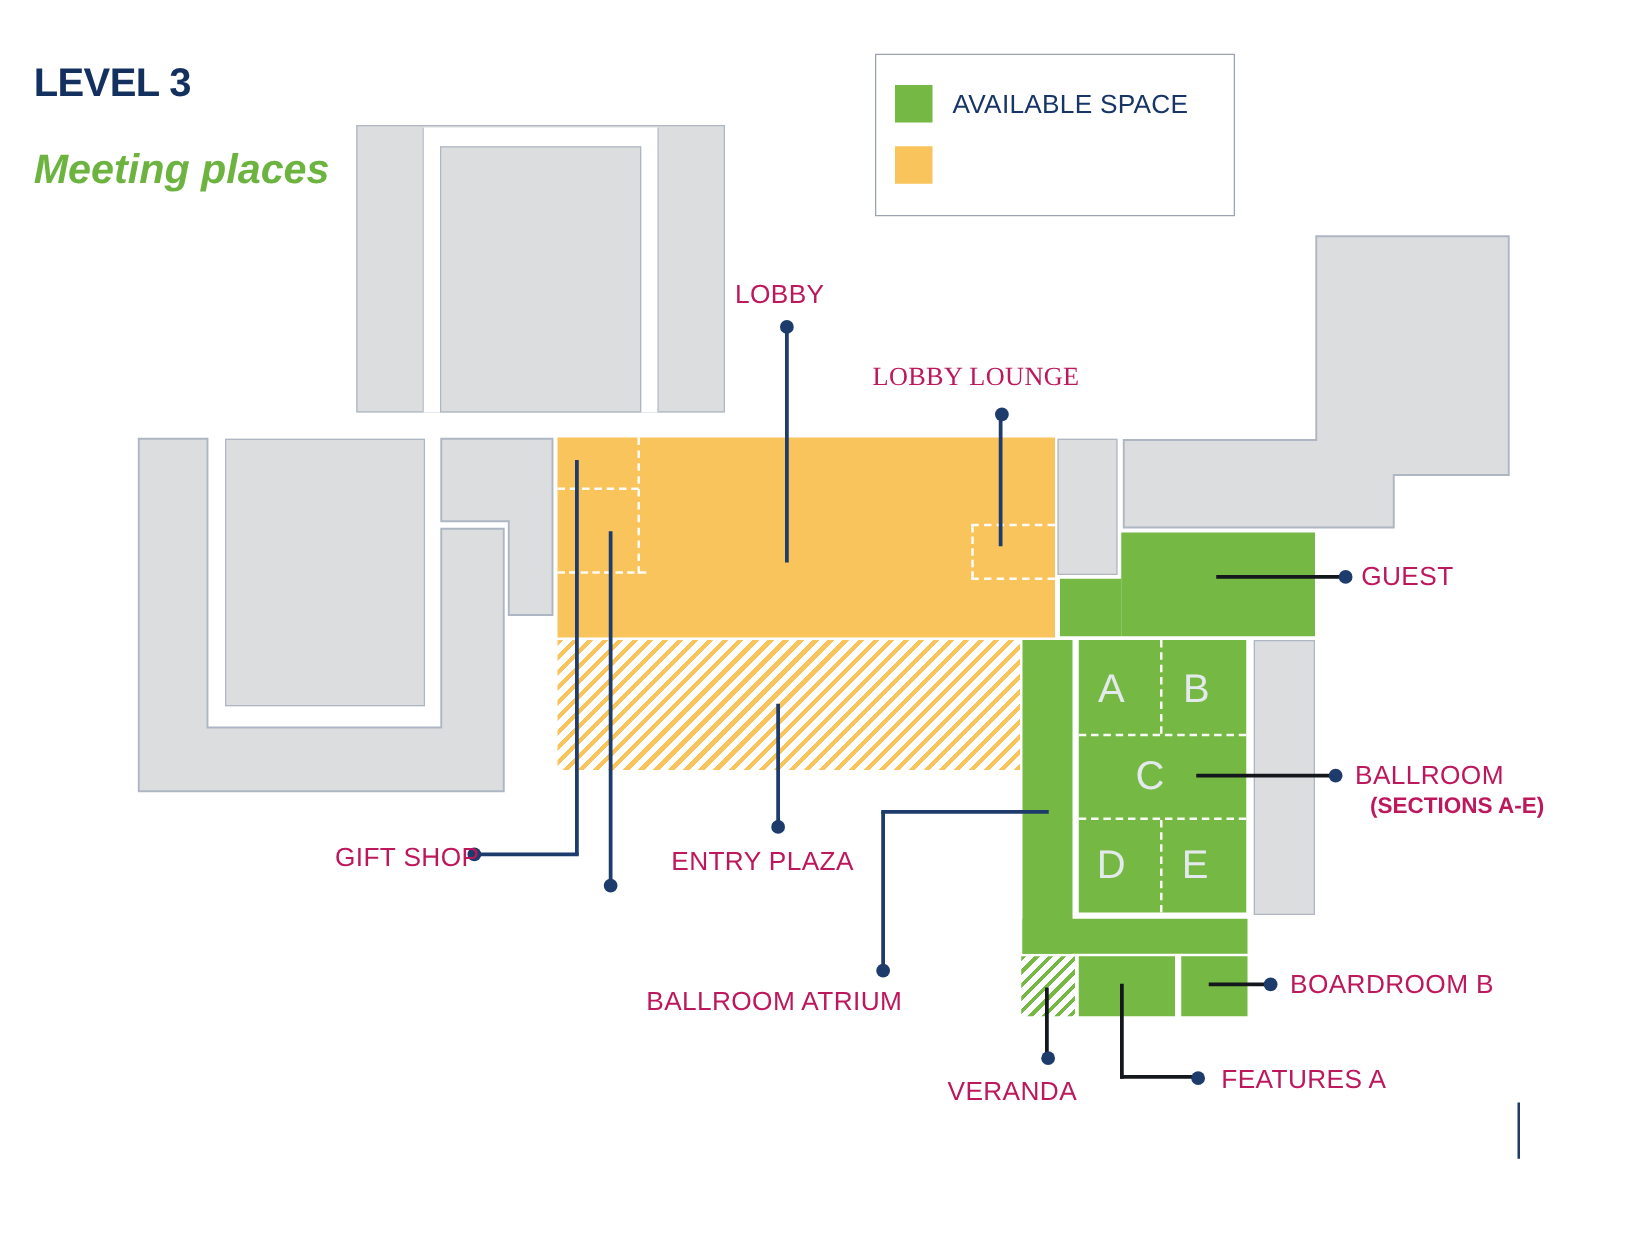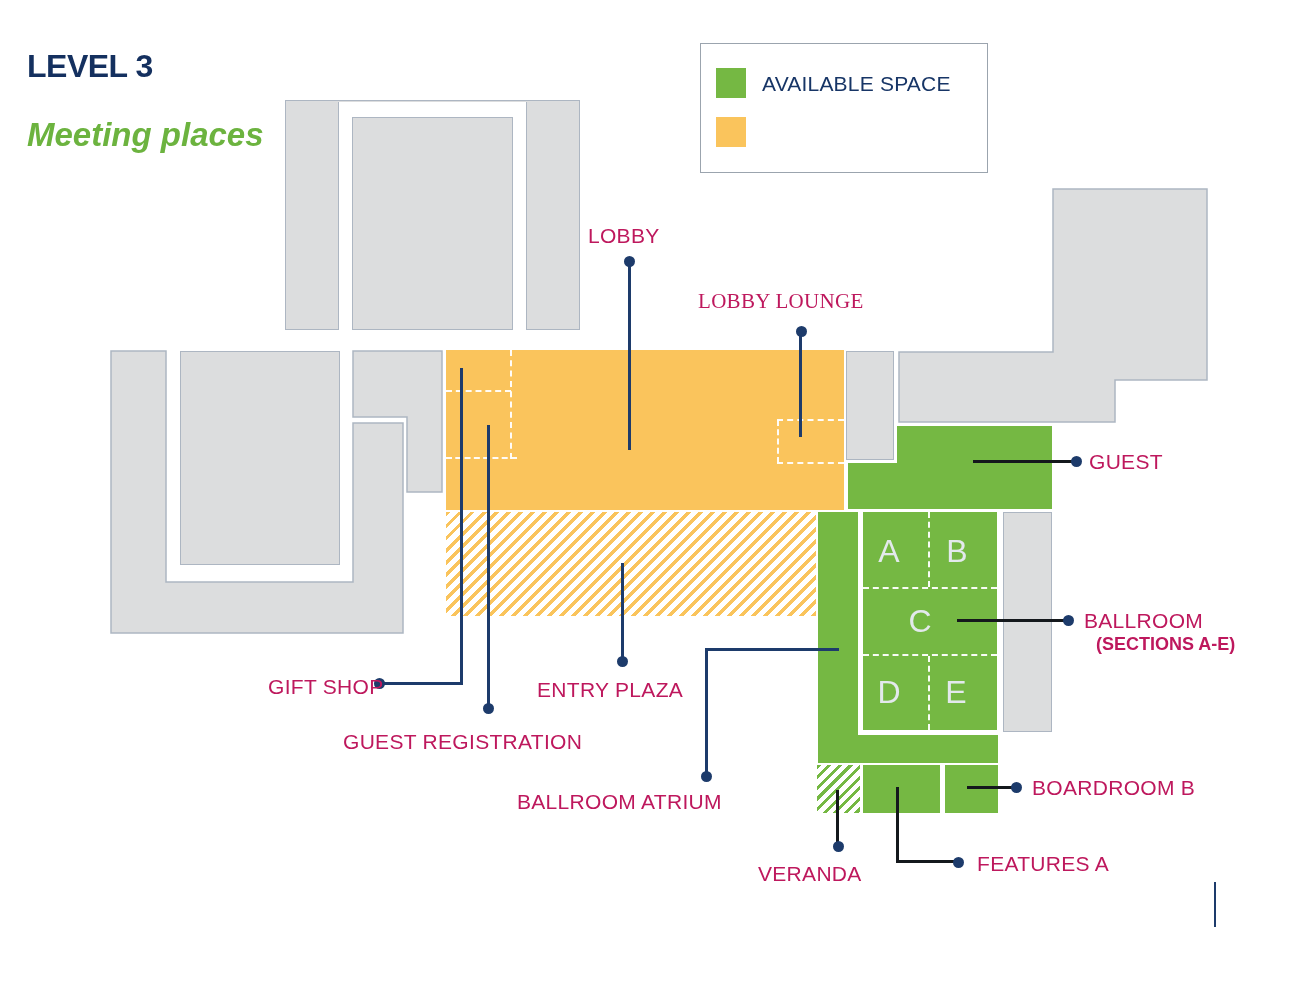--- a/index.html
+++ b/index.html
@@ -122,20 +122,19 @@
   <div class="dot" style="left:1010.5px;top:781.5px;"></div>
 
   <div class="line" style="left:1214px;top:882px;width:2px;height:45px;"></div>
 
   <div class="lbl" style="left:588px;top:224px;">LOBBY</div>
   <div class="lbl" style="left:698px;top:290px;font-family:Liberation Serif, serif;">LOBBY LOUNGE</div>
   <div class="lbl" style="left:1089px;top:450px;">GUEST</div>
   <div class="lbl" style="left:1084px;top:609px;">BALLROOM</div>
   <div class="lbl sub" style="left:1096px;top:635px;">(SECTIONS A-E)</div>
   <div class="lbl" style="left:245px;top:675px;margin-left:23px;">GIFT SHOP</div>
-  <div class="lbl" style="left:343px;top:730px;">GUEST REGISTRATION</div>
   <div class="lbl" style="left:537px;top:678px;">ENTRY PLAZA</div>
   <div class="lbl" style="left:517px;top:790px;">BALLROOM ATRIUM</div>
   <div class="lbl" style="left:758px;top:862px;">VERANDA</div>
   <div class="lbl" style="left:977px;top:852px;">FEATURES A</div>
   <div class="lbl" style="left:1032px;top:776px;">BOARDROOM B</div>
 
 </div>
 
 </body></html>

